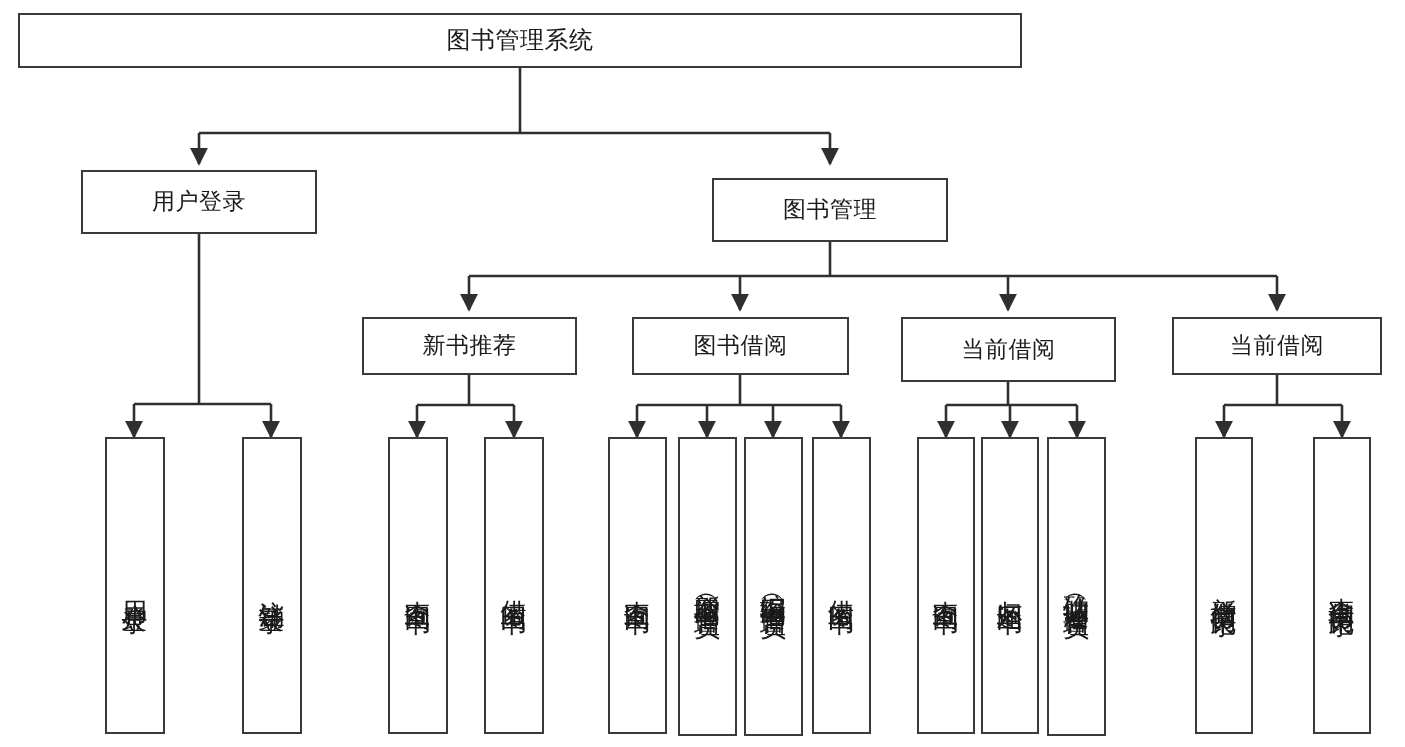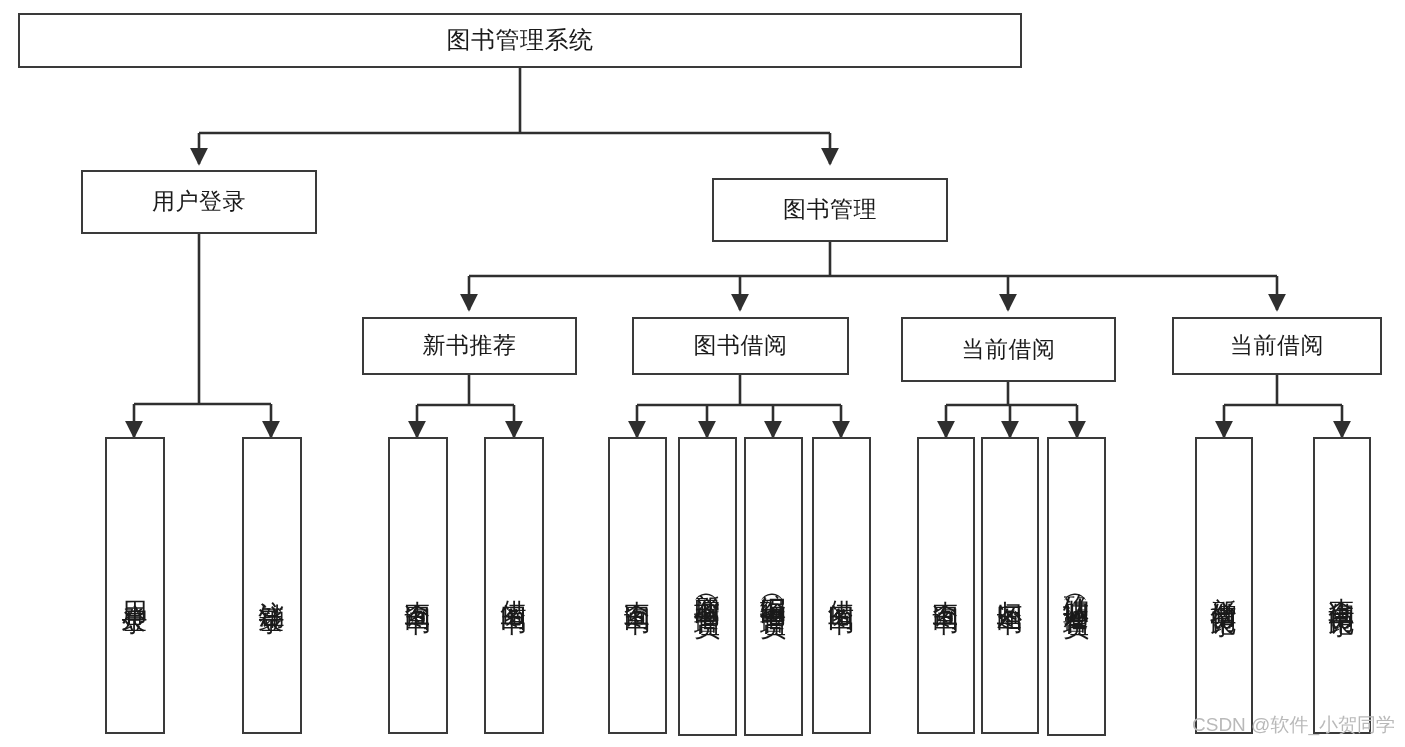--- a/index.html
+++ b/index.html
@@ -200,15 +200,14 @@
   </div>
 
   <div class="node vert" style="left:1195px; top:437px; width:58px; height:297px;">
     <span class="label">新增借阅记录</span>
   </div>
 
   <div class="node vert" style="left:1313px; top:437px; width:58px; height:297px;">
     <span class="label">查询借阅记录</span>
   </div>
 
-  <div class="watermark" style="left:1192px; top:712px;">CSDN @软件_小贺同学</div>
 
 </div>
 
 </body></html>

